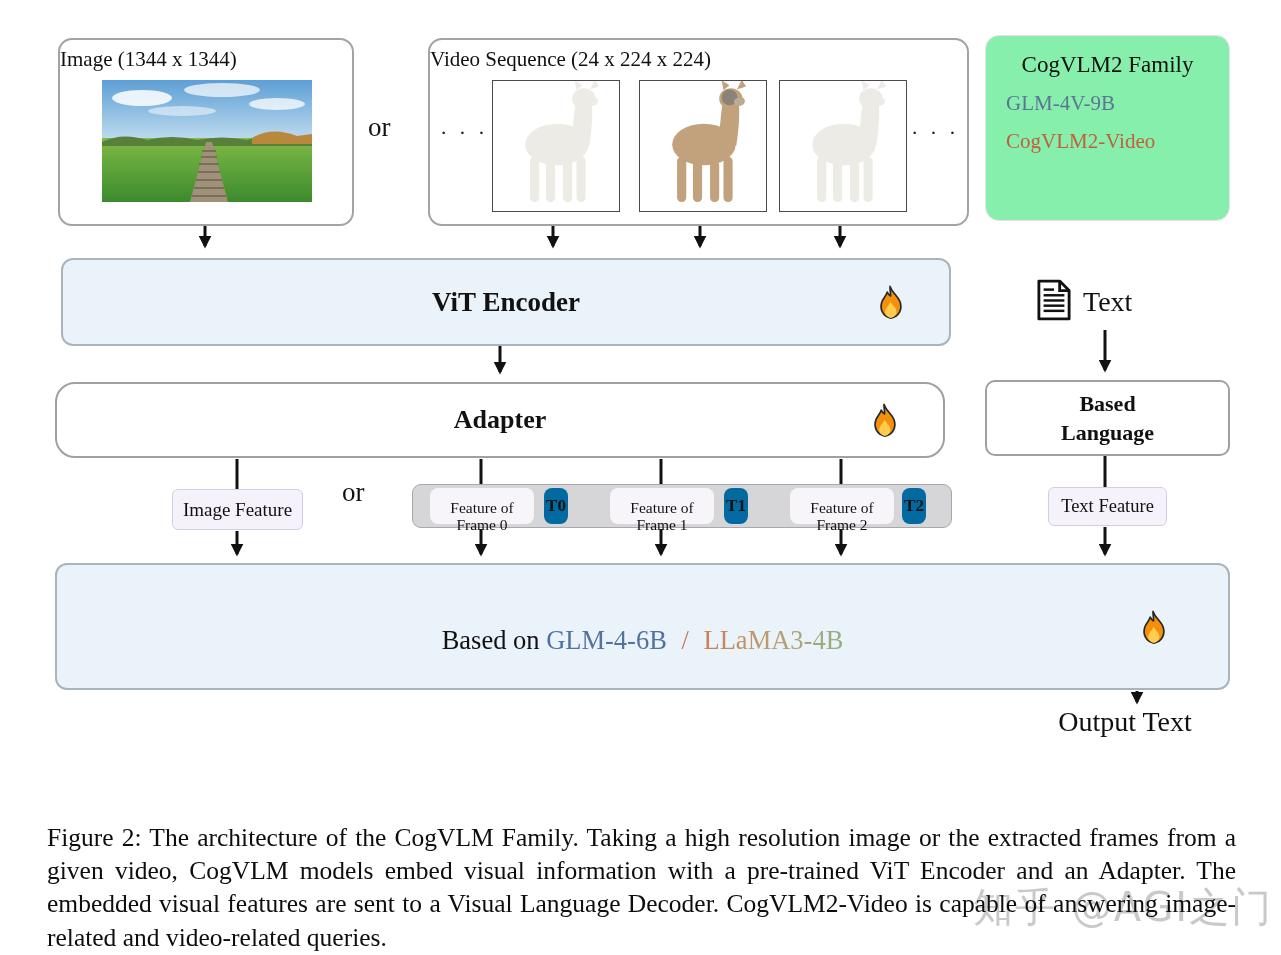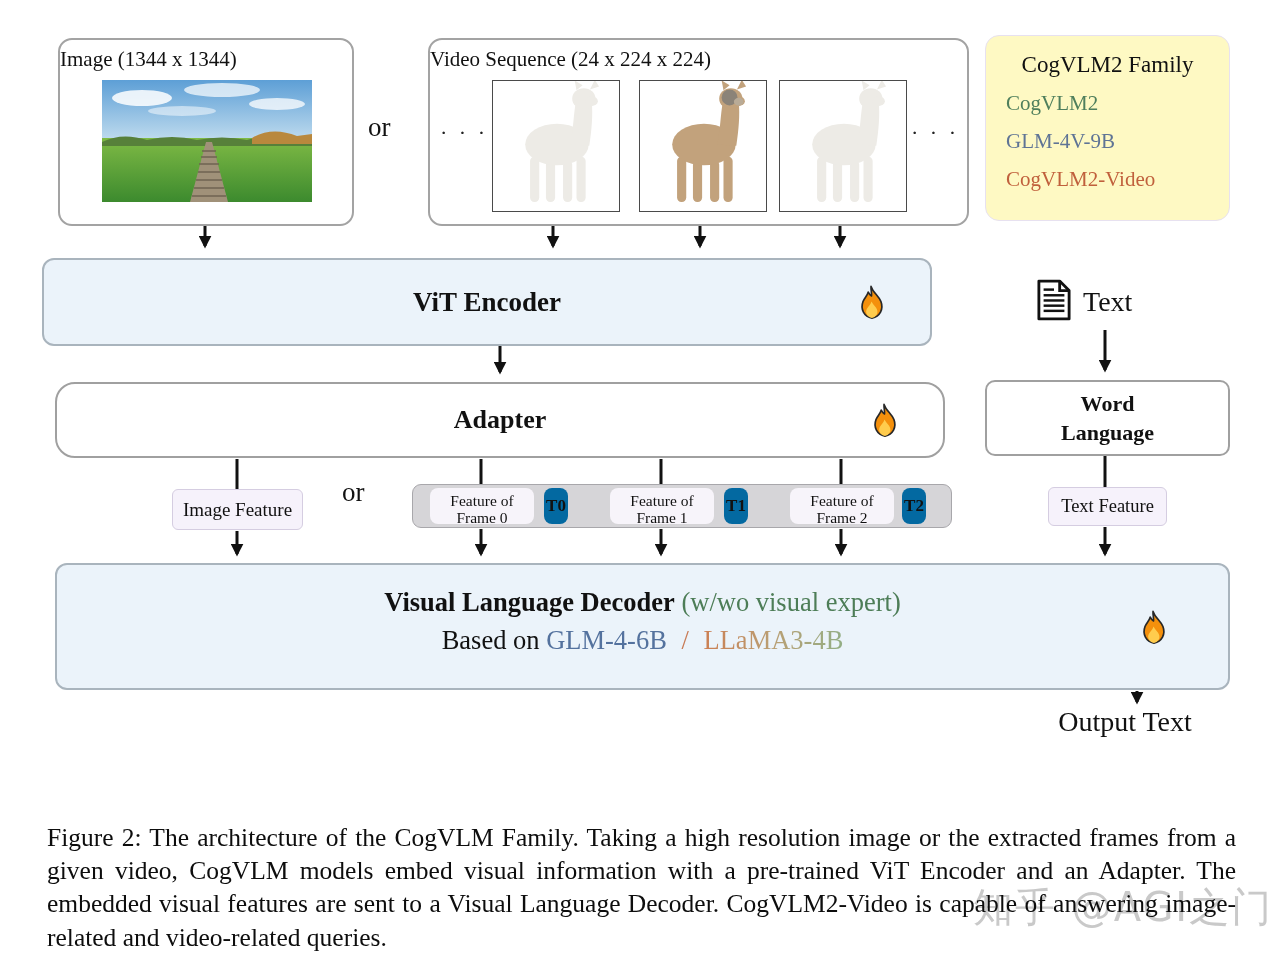--- a/index.html
+++ b/index.html
@@ -7,39 +7,39 @@
         font-family:"Liberation Serif","DejaVu Serif",serif;color:#111;}
   .abs{position:absolute;}
   
   .io-box{position:absolute;background:#fff;border:2px solid #a3a3a3;border-radius:14px;}
   .io-title{font-size:21px;margin-top:7px;}
   .photo{position:absolute;left:42px;top:40px;width:210px;height:122px;}
   .frame{position:absolute;top:40px;width:126px;height:130px;border:1.5px solid #4a4a4a;background:#fff;}
   .dots{position:absolute;top:80px;font-size:22px;letter-spacing:3px;color:#222;}
   .or-label{position:absolute;font-size:27px;color:#111;}
   
-  .family{position:absolute;left:985px;top:35px;width:245px;height:186px;background:#fef9c3;
+  .family{position:absolute;left:985px;top:35px;width:245px;height:186px;background:#86efac;
           border:1px solid #e7e1f0;border-radius:14px;box-sizing:border-box;}
   .family-title{text-align:center;font-size:23px;margin-top:16px;color:#111;}
   .family-item{font-size:21px;margin:13px 0 0 20px;}
   .c-green{color:#4f7f5c;}
   .c-blue{color:#5f7495;}
   .c-orange{color:#c0603c;}
   
   .blue-box{position:absolute;background:#ebf3fa;border:2px solid #a9b4bd;border-radius:12px;box-sizing:border-box;}
   .white-box{position:absolute;background:#ffffff;border:2px solid #a0a0a0;border-radius:20px;box-sizing:border-box;}
   .big-label{width:100%;text-align:center;font-weight:bold;font-size:27px;}
   .flame{position:absolute;width:33px;height:37px;}
   
   .lav-box{position:absolute;background:#f6f2fb;border:1px solid #d5cde1;border-radius:6px;
            box-sizing:border-box;text-align:center;}
   .gray-container{position:absolute;left:412px;top:484px;width:540px;height:44px;background:#d6d5d8;
            border:1.5px solid #a8a7ab;border-radius:9px;box-sizing:border-box;}
   .ff-box{position:absolute;top:3px;width:104px;height:36px;background:#f7f4fa;border-radius:8px;
-          font-size:15.5px;line-height:17px;text-align:center;padding-top:4px;box-sizing:border-box;}
+          font-size:15.5px;line-height:17px;text-align:center;padding-top:11px;box-sizing:border-box;}
   .tok-box{position:absolute;top:3px;width:24px;height:36px;background:#0369a1;border-radius:8px;
           font-size:17px;line-height:35px;text-align:center;font-weight:bold;}
   
   .dec-line{position:absolute;width:100%;text-align:center;font-size:26.5px;}
   .dec-bold{font-weight:bold;color:#111;}
   .dec-note{color:#4d7d57;}
   .dec-glm{color:#54729e;}
   .dec-sep{color:#c87a54;margin:0 8px;}
   .dec-llama{background:linear-gradient(90deg,#cb7f53,#b99f74,#93ae85);
              -webkit-background-clip:text;background-clip:text;color:transparent;}
@@ -157,26 +157,25 @@
     <div class="frame" style="left:349px;">
       <svg viewBox="0 0 100 104" width="123" height="127">
         <use href="#alpaca" fill="#edebe6"></use>
       </svg>
     </div>
     <div class="dots" style="right:8px;">· · ·</div>
   </div>
 
   <div class="family">
     <div class="family-title">CogVLM2 Family</div>
-    <div class="family-item c-green">CogVLM2</div>
     <div class="family-item c-blue">GLM-4V-9B</div>
     <div class="family-item c-orange">CogVLM2-Video</div>
   </div>
 
-  <div class="blue-box" style="left:42px;top:258px;width:890px;height:88px;">
+  <div class="blue-box" style="left:61px;top:258px;width:890px;height:88px;">
     <div class="big-label" style="line-height:84px;">ViT Encoder</div>
     <svg class="flame" style="right:42px;top:24px;">
         <use href="#flame"></use>
       </svg>
   </div>
 
   <svg class="abs" style="left:1037px;top:278px;" width="34" height="44" viewBox="0 0 36 44">
     <path d="M2 2 H24 L34 12 V42 H2 Z" fill="#fff" stroke="#111" stroke-width="3" stroke-linejoin="round"></path>
     <path d="M24 2 V12 H34" fill="none" stroke="#111" stroke-width="3"></path>
     <line x1="7" y1="11" x2="18" y2="11" stroke="#111" stroke-width="2.6"></line>
@@ -189,21 +188,21 @@
 
   <div class="white-box" style="left:55px;top:382px;width:890px;height:76px;">
     <div class="big-label" style="line-height:72px;font-size:26px;">Adapter</div>
     <svg class="flame" style="right:42px;top:18px;">
         <use href="#flame"></use>
       </svg>
   </div>
 
   <div class="white-box" style="left:985px;top:380px;width:245px;height:76px;border-radius:10px;">
     <div style="text-align:center;font-weight:bold;font-size:22px;line-height:29px;padding-top:7px;">
-      <div>Word</div>
+      <div>Based</div>
       <div>Language</div>
     </div>
   </div>
 
   <div class="lav-box" style="left:172px;top:489px;width:131px;height:41px;font-size:19px;line-height:39px;">
     <span>Image Feature</span>
   </div>
 
   <div class="or-label" style="left:342px;top:477px;">or</div>
 
@@ -223,24 +222,20 @@
       <div>Frame 2</div>
     </div>
     <div class="tok-box" style="left:489px;">T2</div>
   </div>
 
   <div class="lav-box" style="left:1048px;top:487px;width:119px;height:39px;font-size:18.5px;line-height:37px;">
     <span>Text Feature</span>
   </div>
 
   <div class="blue-box" style="left:55px;top:563px;width:1175px;height:127px;">
-    <div class="dec-line" style="top:22px;">
-      <span class="dec-bold">Visual Language Decoder</span>
-      <span class="dec-note">(w/wo visual expert)</span>
-    </div>
     <div class="dec-line" style="top:60px;">
       <span>Based on</span>
       <span class="dec-glm">GLM-4-6B</span>
       <span class="dec-sep">/</span>
       <span class="dec-llama">LLaMA3-4B</span>
     </div>
     <svg class="flame" style="right:58px;top:44px;">
         <use href="#flame"></use>
       </svg>
   </div>

